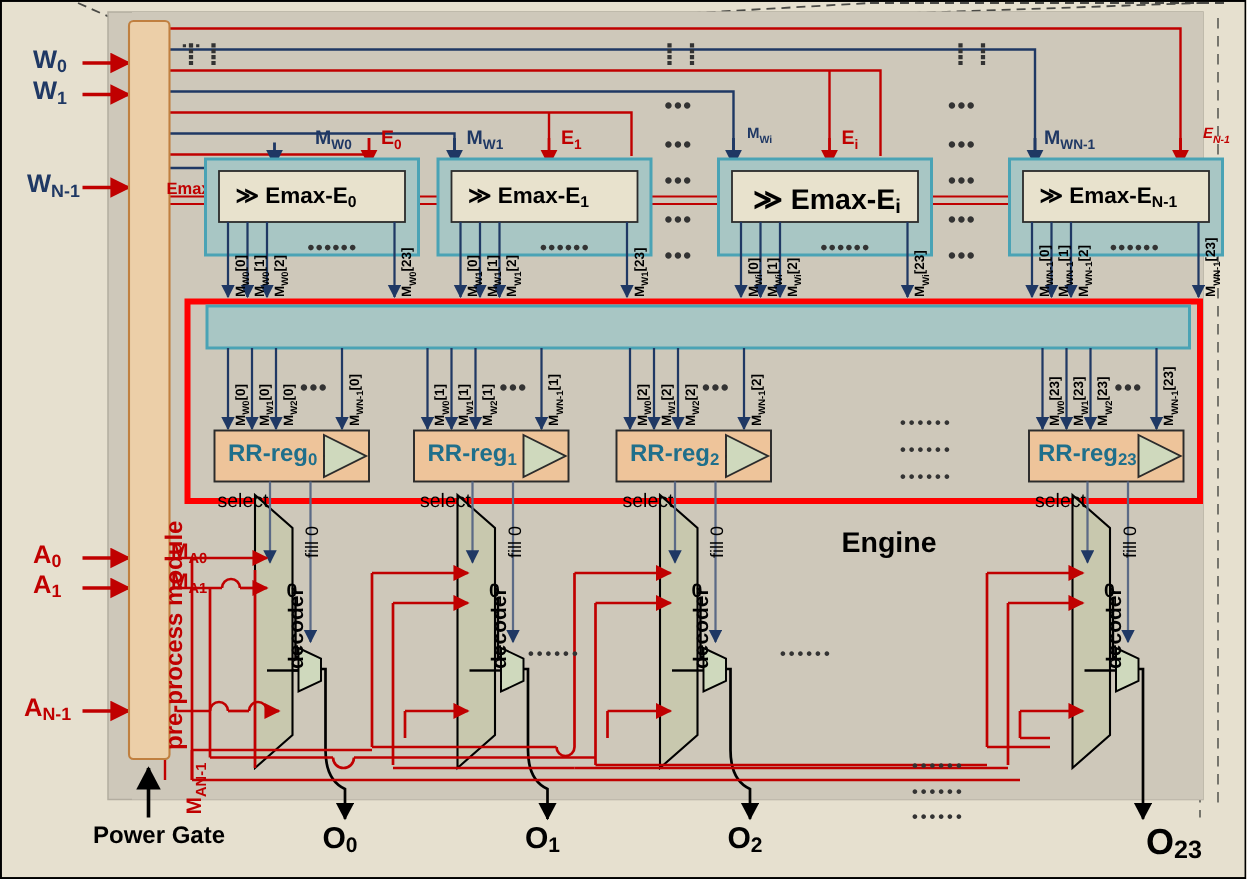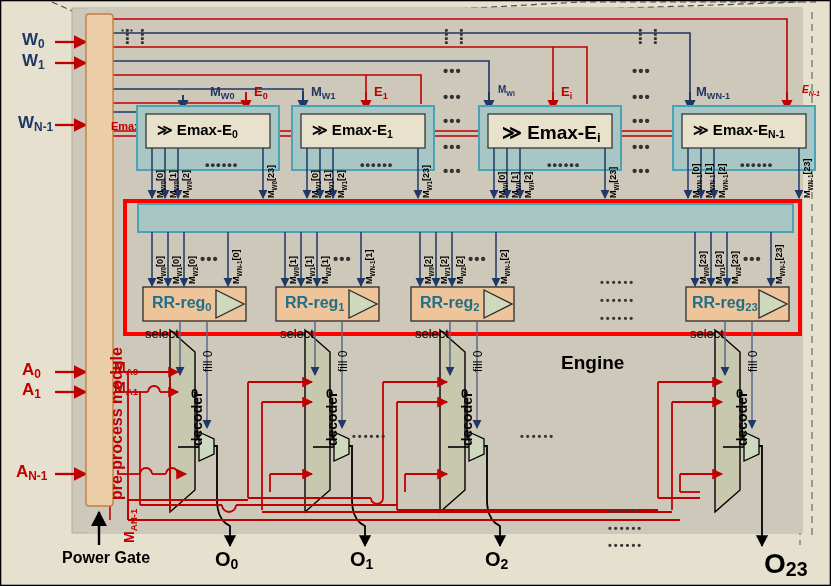--- a/index.html
+++ b/index.html
@@ -490,21 +490,21 @@
 
   <div class="lbl black" style="left:215px;top:548px;font-size:20px;">
     <span>O</span><sub>0</sub>
   </div>
   <div class="lbl black" style="left:350px;top:548px;font-size:20px;">
     <span>O</span><sub>1</sub>
   </div>
   <div class="lbl black" style="left:485px;top:548px;font-size:20px;">
     <span>O</span><sub>2</sub>
   </div>
-  <div class="lbl black" style="left:764px;top:548px;font-size:28px;">
+  <div class="lbl black" style="left:764px;top:548px;font-size:24px;">
     <span>O</span><sub>23</sub>
   </div>
 
   <svg class="layer">
     <rect x="0.5" y="0.5" width="830" height="585" fill="none" stroke="#000" stroke-width="1.6"></rect>
   </svg>
 
 </div>
 
 </body></html>

